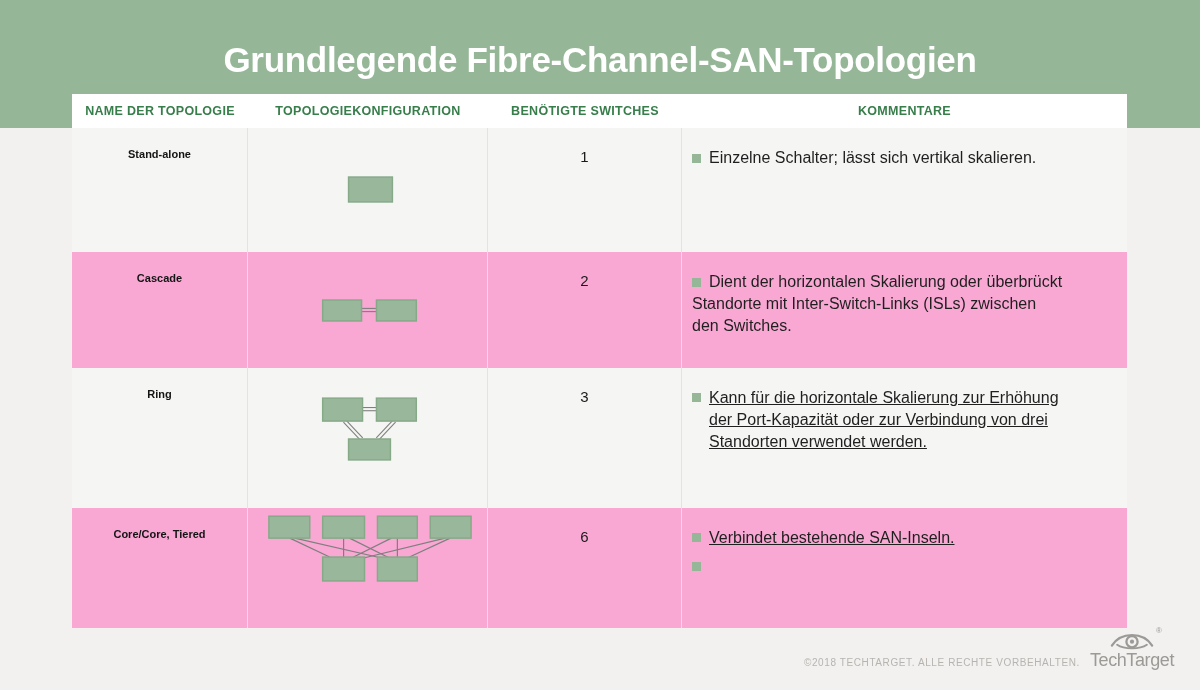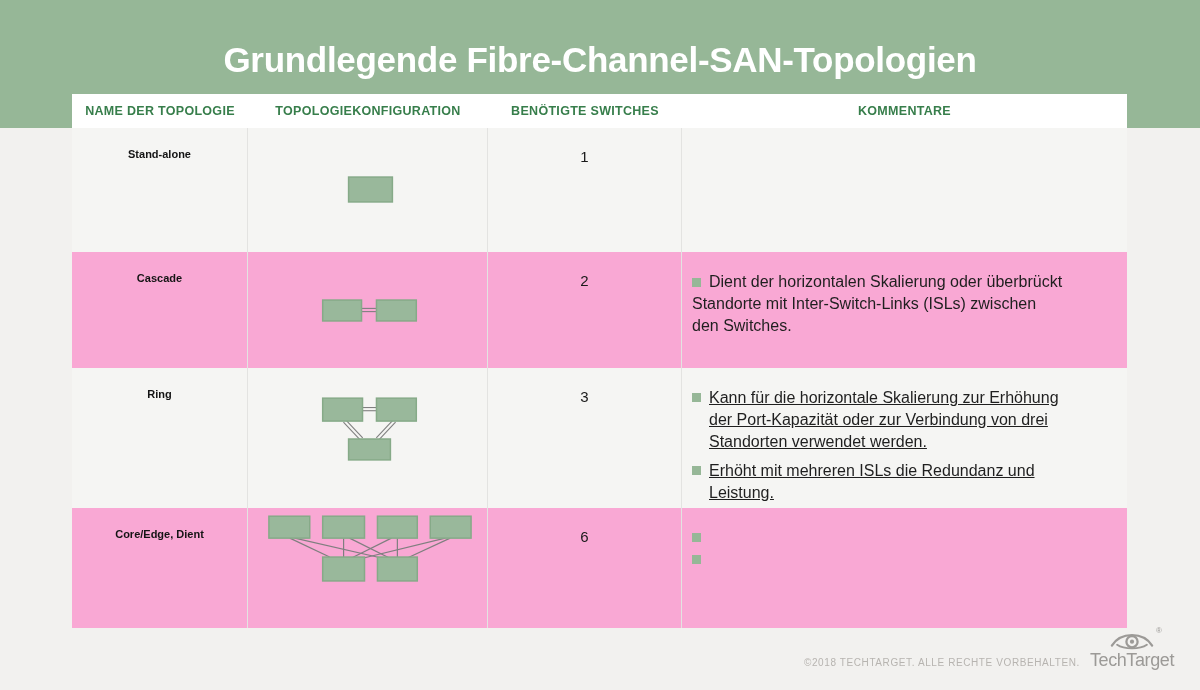--- a/index.html
+++ b/index.html
@@ -55,20 +55,23 @@
       <span>Stand-alone</span>
     </div>
     <div class="cell bordered config-cell">
             <svg width="239" height="124" viewBox="0 0 240 124">
               <rect x="101" y="49" width="44" height="25" fill="#99b89b" stroke="#86aa88" stroke-width="1.5"></rect>
             </svg>
           </div>
     <div class="cell bordered switch-cell">
       <span>1</span>
     </div>
+    <div class="cell comment-cell">
+            <div class="citem nohang"><span class="bullet"></span><span class="ctext">Einzelne Schalter; lässt sich vertikal skalieren.</span></div>
+          </div>
   </div>
 
   <div class="trow" style="height: 116px;">
     <div class="cell bordered name-cell">
       <span>Cascade</span>
     </div>
     <div class="cell bordered config-cell">
             <svg width="239" height="116" viewBox="0 0 240 116">
               <line x1="114" y1="59.6" x2="129" y2="59.6" stroke="#7f7f7f" stroke-width="1.1"></line>
               <line x1="114" y1="56.4" x2="129" y2="56.4" stroke="#7f7f7f" stroke-width="1.1"></line>
@@ -106,31 +109,26 @@
     <div class="cell bordered switch-cell">
       <span>3</span>
     </div>
     <div class="cell comment-cell">
             <div class="citem hang">
               <span class="bullet"></span>
               <span class="ctext">Kann für die horizontale Skalierung zur Erhöhung
 der Port-Kapazität oder zur Verbindung von drei
 Standorten verwendet werden.</span>
             </div>
-            <div class="citem hang">
-              <span class="bullet"></span>
-              <span class="ctext">Erhöht mit mehreren ISLs die Redundanz und
-Leistung.</span>
-            </div>
           </div>
   </div>
 
   <div class="trow" style="height: 120px;">
     <div class="cell bordered name-cell">
-      <span>Core/Edge, Dient</span>
+      <span>Core/Core, Tiered</span>
     </div>
     <div class="cell bordered config-cell">
             <svg width="239" height="120" viewBox="0 0 240 120">
               <line x1="42" y1="30" x2="82" y2="49" stroke="#7f7f7f" stroke-width="1.2"></line>
               <line x1="47" y1="30" x2="134" y2="50" stroke="#7f7f7f" stroke-width="1.2"></line>
               <line x1="96" y1="30" x2="96" y2="49" stroke="#7f7f7f" stroke-width="1.2"></line>
               <line x1="102" y1="30" x2="142" y2="50" stroke="#7f7f7f" stroke-width="1.2"></line>
               <line x1="144" y1="30" x2="104" y2="50" stroke="#7f7f7f" stroke-width="1.2"></line>
               <line x1="150" y1="30" x2="150" y2="49" stroke="#7f7f7f" stroke-width="1.2"></line>
               <line x1="198" y1="30" x2="112" y2="51" stroke="#7f7f7f" stroke-width="1.2"></line>
@@ -142,20 +140,21 @@
               <rect x="75" y="49" width="42" height="24" fill="#99b89b" stroke="#86aa88" stroke-width="1.5"></rect>
               <rect x="130" y="49" width="40" height="24" fill="#99b89b" stroke="#86aa88" stroke-width="1.5"></rect>
             </svg>
           </div>
     <div class="cell bordered switch-cell">
       <span>6</span>
     </div>
     <div class="cell comment-cell">
             <div class="citem hang">
               <span class="bullet"></span>
+              <span class="ctext">Verbindet bestehende SAN-Inseln.</span>
             </div>
             <div class="citem hang">
               <span class="bullet"></span>
             </div>
           </div>
   </div>
 </div>
   </div>
 
   <div class="footer">

